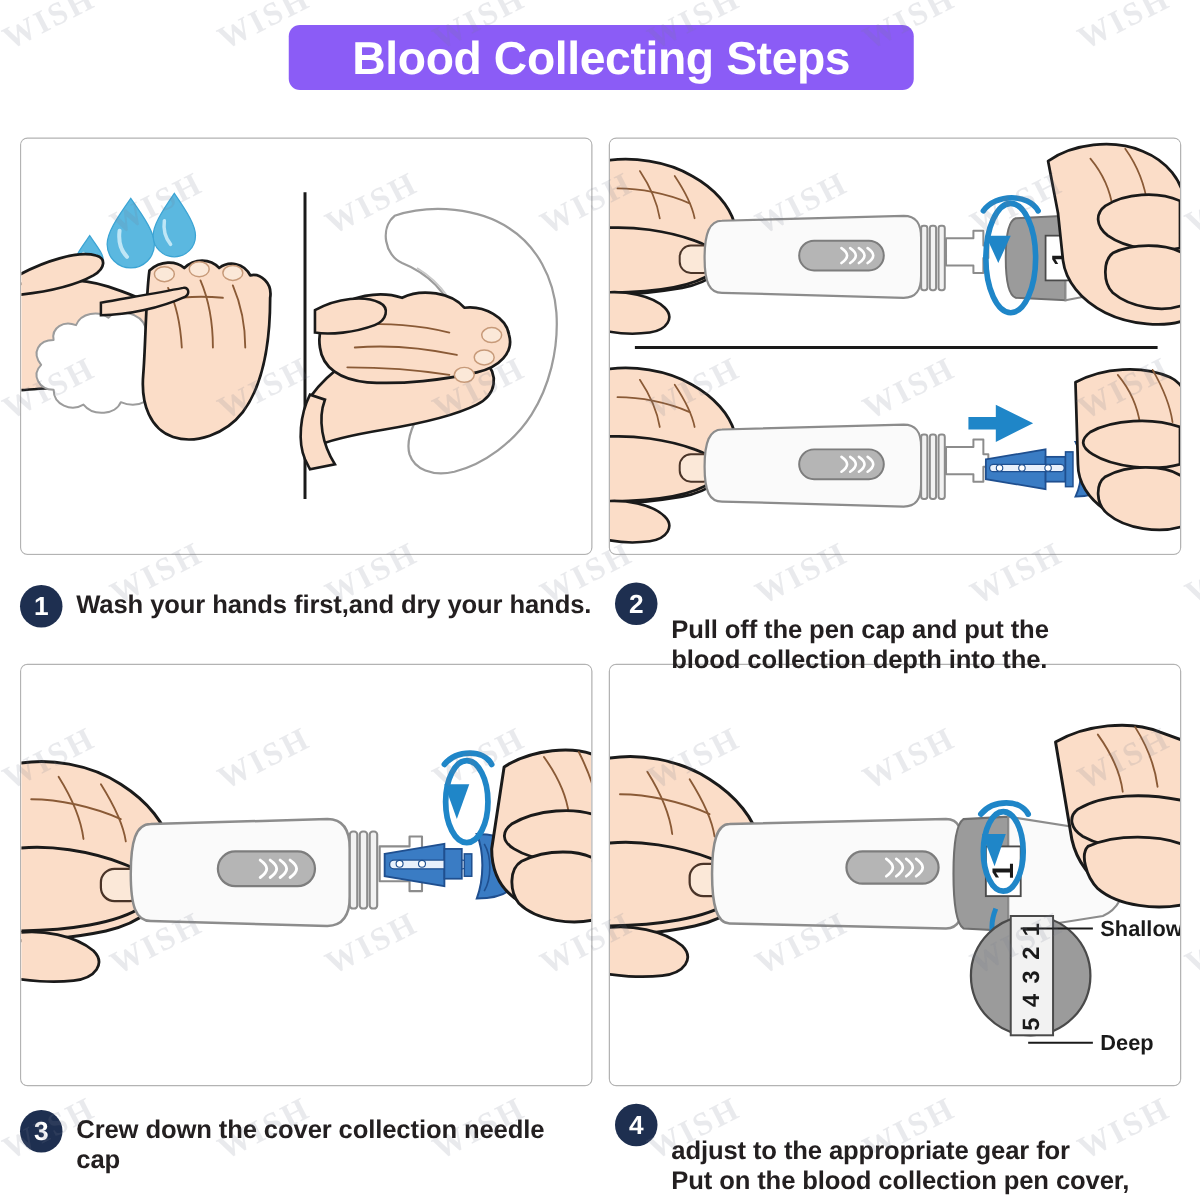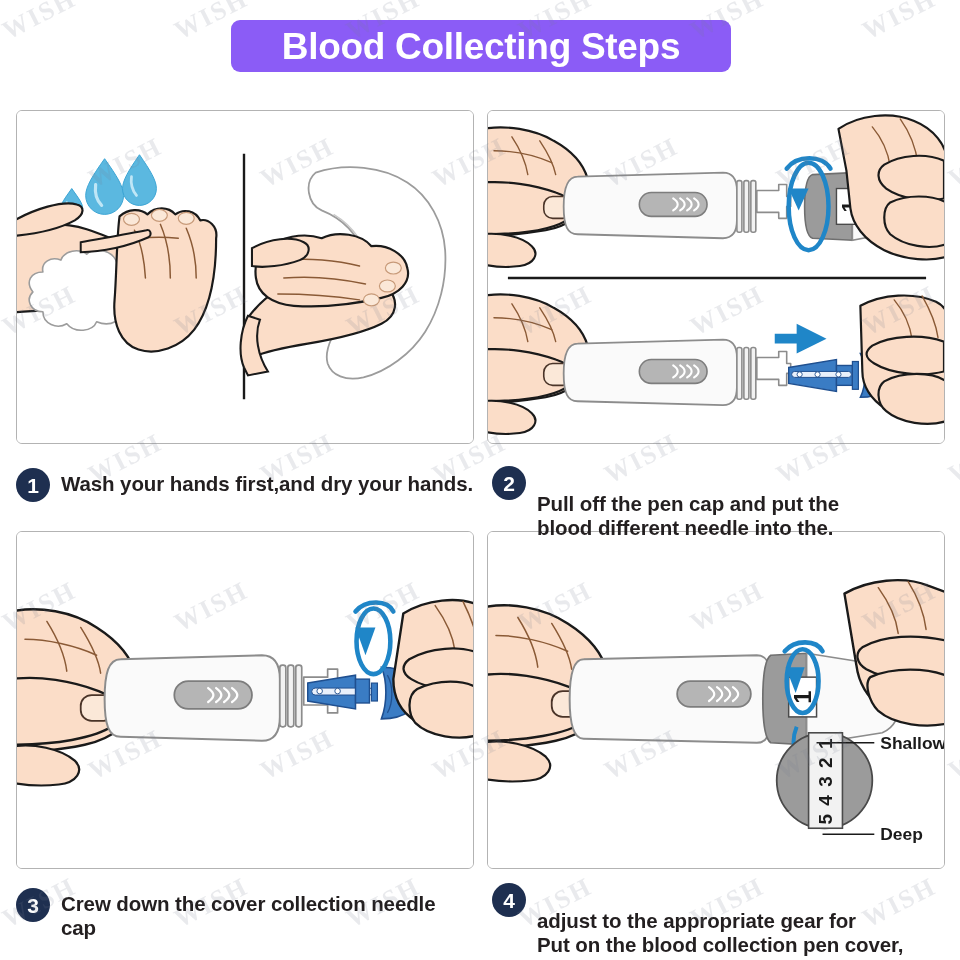--- a/index.html
+++ b/index.html
@@ -473,21 +473,21 @@
     <div class="badge">1</div>
     <div class="caption-text">
       <div>Wash your hands first,and dry your hands.</div>
     </div>
   </div>
 
   <div class="caption" id="caption-2">
     <div class="badge">2</div>
     <div class="caption-text">
       <div>Pull off the pen cap and put the</div>
-      <div>blood different needle into the.</div>
+      <div>blood collection depth into the.</div>
     </div>
   </div>
 
   <div class="caption" id="caption-3">
     <div class="badge">3</div>
     <div class="caption-text">
       <div>Crew down the cover collection needle cap</div>
     </div>
   </div>
 

